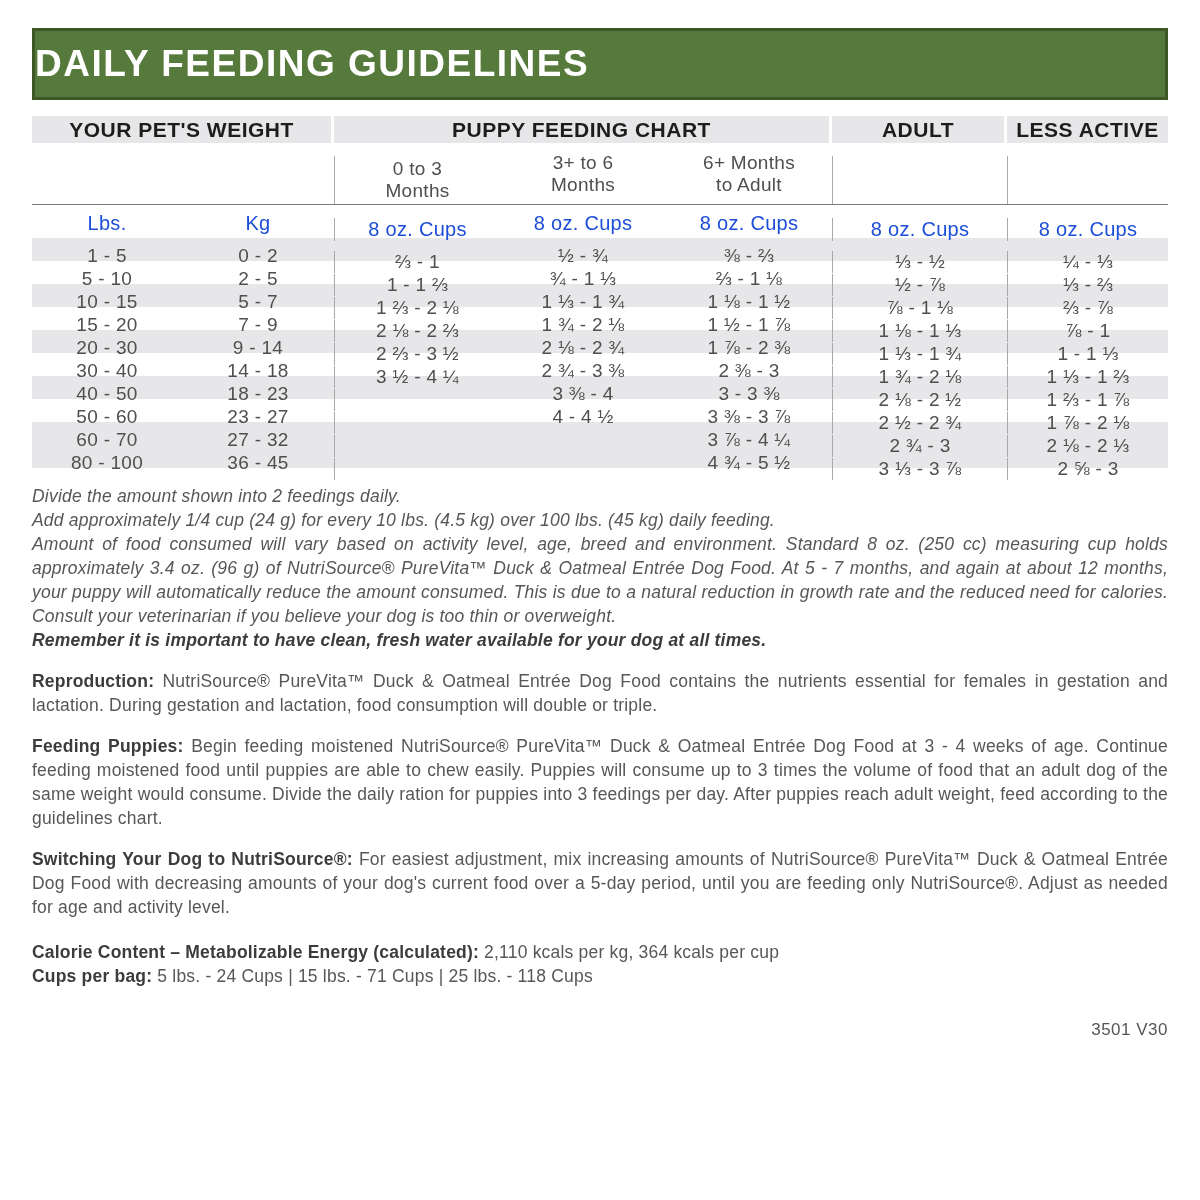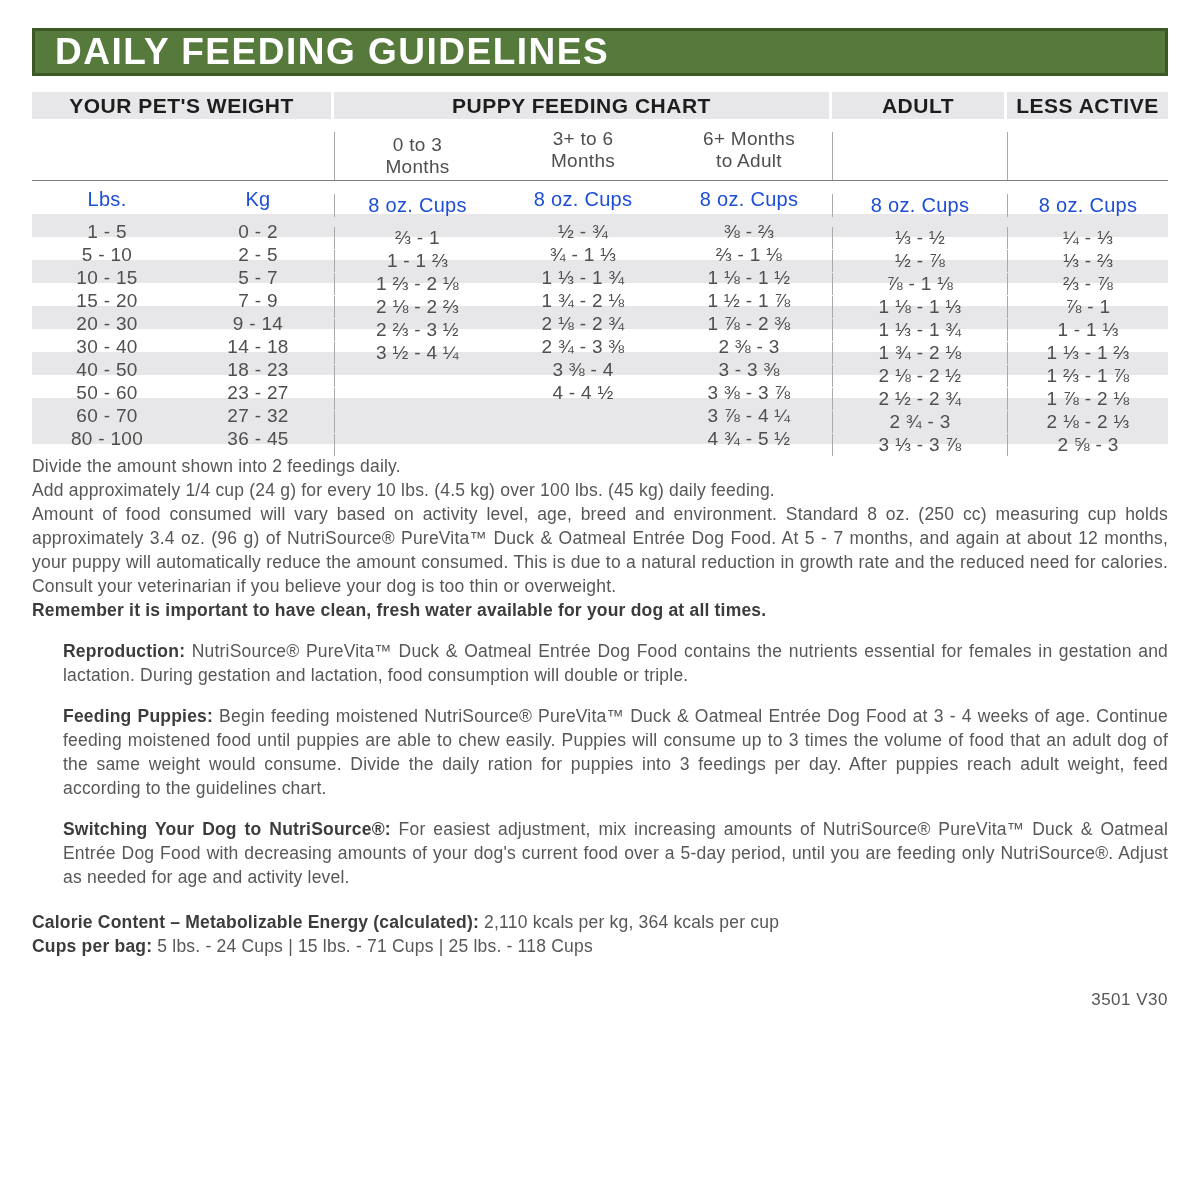--- a/index.html
+++ b/index.html
@@ -1,42 +1,42 @@
 <!DOCTYPE html>
 <html><head>
 <meta charset="utf-8">
 <style>
   html,body{margin:0;padding:0;width:1200px;height:1200px;background:#ffffff;overflow:hidden;}
   body{font-family:"Liberation Sans","DejaVu Sans",sans-serif;color:#575757;}
   .page{box-sizing:border-box;width:1200px;height:1200px;padding:28px 32px 30px 32px;background:#fff;}
 
   
-  .titlebar{box-sizing:border-box;height:48px;background:#56793c;border:3px solid #3d5826;display:flex;align-items:center;padding-left:20px;margin-bottom:16px;}
+  .titlebar{box-sizing:border-box;height:72px;background:#56793c;border:3px solid #3d5826;display:flex;align-items:center;margin-bottom:16px;}
   .titlebar h1{margin:0;font-size:37px;font-weight:bold;letter-spacing:1.5px;color:#ffffff;}
 
   
   .grid{display:grid;grid-template-columns:150px 152px 166px 166px 166px 175px 161px;}
   .ghead{display:grid;grid-template-columns:302px 498px 175px 161px;height:27px;}
   .gcell{background:#e7e7e9;display:flex;align-items:center;justify-content:center;font-size:21px;font-weight:bold;color:#1d1d1d;letter-spacing:.5px;}
   .gcell.gapr{margin-right:3px;}
   .agehead{height:61px;}
   .agehead .cell{display:flex;flex-direction:column;align-items:center;justify-content:center;font-size:19px;color:#4f4f4f;line-height:1.15;letter-spacing:.3px;}
   .unitrow{height:33px;border-top:1px solid #7c7c7c;}
   .unitrow .cell{display:flex;align-items:center;justify-content:center;font-size:20px;color:#1d4ed8;letter-spacing:.3px;}
   .trow{height:23px;}
   .trow .cell{display:flex;align-items:center;justify-content:center;font-size:19px;color:#4f4f4f;letter-spacing:.3px;}
   .trow.band{background:#e7e7e9;}
   .vline{border-left:1px solid #a9a9a9;margin-top:13px;}
 
   
-  .notes{margin-top:10px;}
+  .notes{margin-top:16px;font-style:italic;}
   p{margin:0;font-size:17.5px;line-height:24px;letter-spacing:.2px;text-align:justify;color:#575757;}
   p.tight{text-align:left;}
   p.water{font-weight:bold;color:#3c3c3c;text-align:left;}
-  .section{margin-top:17px;margin-left:31px;}
+  .section{margin-top:17px;}
   .lead{font-weight:bold;color:#3c3c3c;}
   .caloriewrap{margin-top:21px;}
   .caloriewrap p{text-align:left;}
   .footer{margin-top:32px;text-align:right;font-size:17px;color:#565656;letter-spacing:.5px;}
 </style>
 </head>
 <body>
 
 <div class="page">
 

